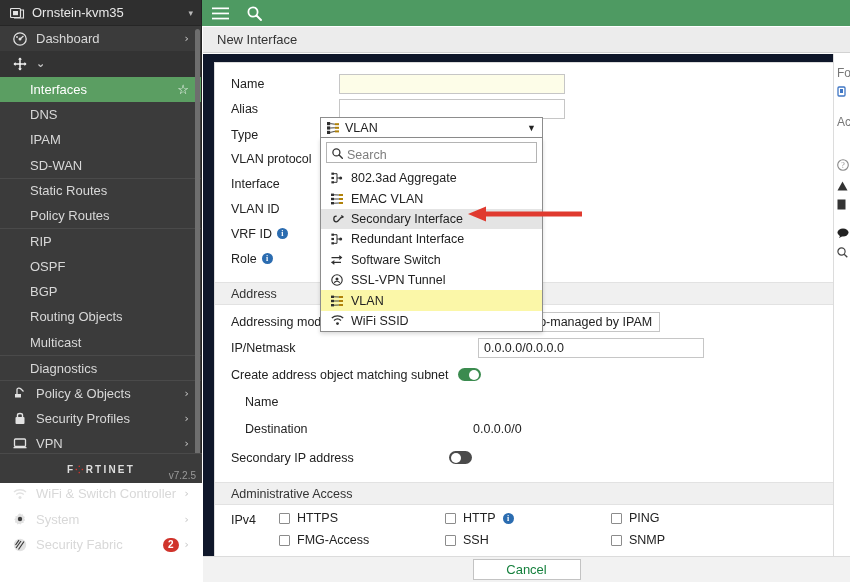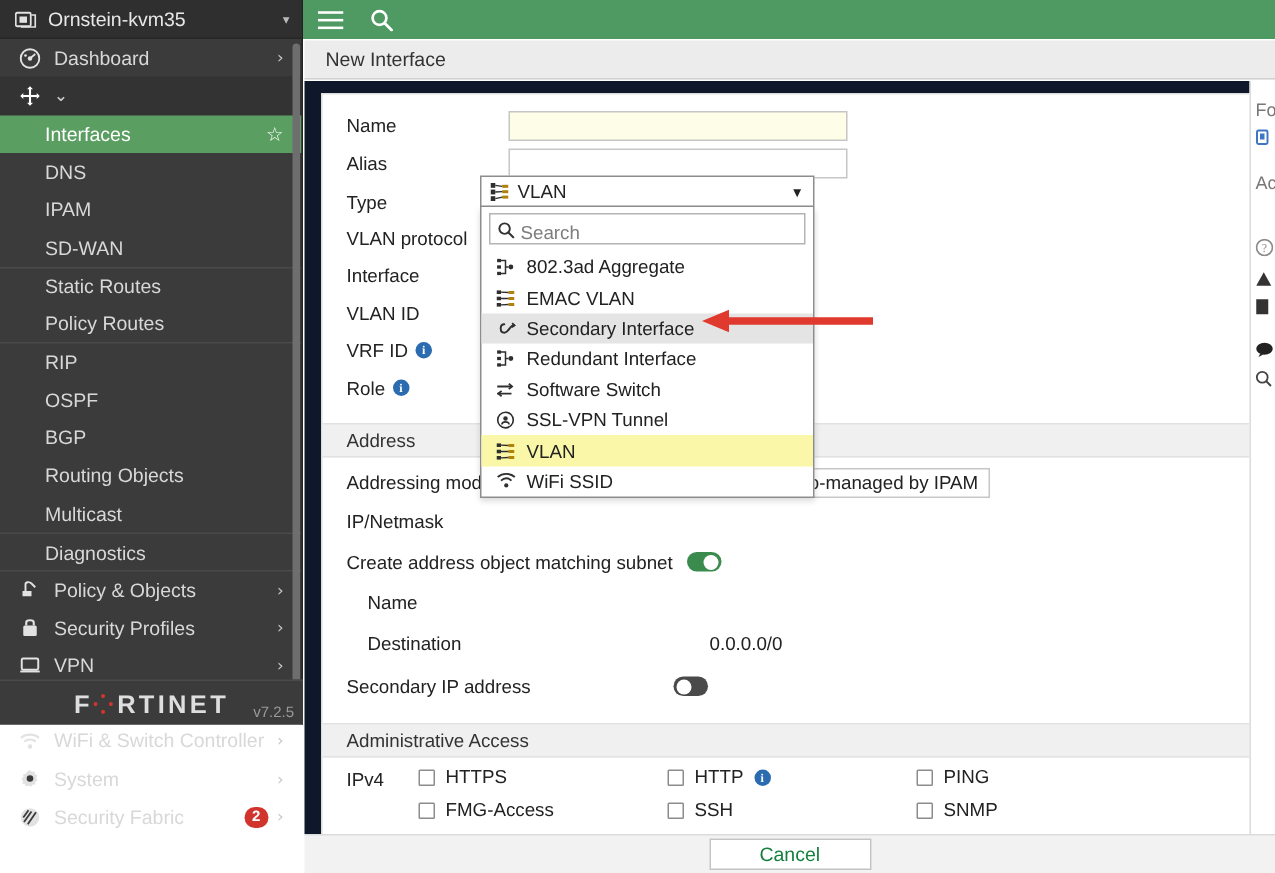--- a/index.html
+++ b/index.html
@@ -57,21 +57,21 @@
   }
   .nav-scrollbar {
     position: absolute; right: 1px; top: 3px;
     width: 5px; height: 430px; background: #6e6e6e; border-radius: 3px;
   }
   .brand-row {
     position: absolute; bottom: 0; left: 0; width: 202px; height: 30px;
     display: flex; align-items: center; justify-content: center;
     background: #3b3b3b; border-top: 1px solid #4a4a4a;
   }
-  .brand-txt { font-size: 17px; font-weight: bold; letter-spacing: 2.2px; color: #dedede; }
+  .brand-txt { font-size: 10px; font-weight: bold; letter-spacing: 2.2px; color: #dedede; }
   .brand-txt .dots { color: #d0342c; }
   .ver { position: absolute; right: 6px; bottom: 2px; font-size: 10px; color: #9a9a9a; }
 
   
   #topbar {
     position: absolute; left: 202px; top: 0;
     width: 648px; height: 26px; background: #4e9a62;
     display: flex; align-items: center; padding-left: 10px; gap: 18px;
   }
   .tb-icon { color: #fff; display: flex; align-items: center; cursor: default; }
@@ -443,20 +443,21 @@
       <div class="frow" style="margin-top:6px">
         <div class="flabel" style="width:112px;min-width:112px">Addressing mode</div>
         <div style="display:flex;margin-left:138px">
           <span class="segbtn">CP</span>
           <span class="segbtn">Auto-managed by IPAM</span>
         </div>
       </div>
 
       <div class="frow" style="margin-top:5px">
         <div class="flabel" style="width:112px;min-width:112px">IP/Netmask</div>
+        <input class="inp ipnet" style="margin-left: 135px;" value="0.0.0.0/0.0.0.0">
       </div>
 
       <div class="frow" style="margin-top:6px">
         <span style="font-size:12.5px;margin-right:9px">Create address object matching subnet</span>
         <span class="toggle on">
             <span class="knob"></span>
           </span>
       </div>
 
       <div class="frow" style="margin-top:6px;padding-left:30px">

